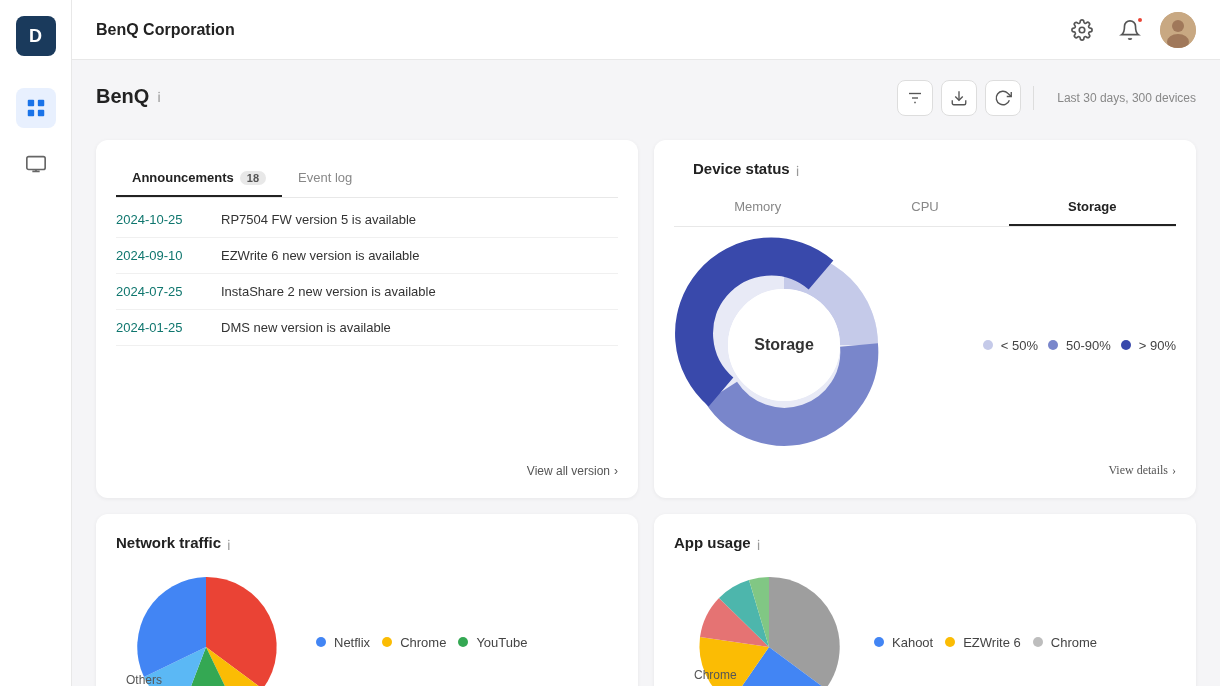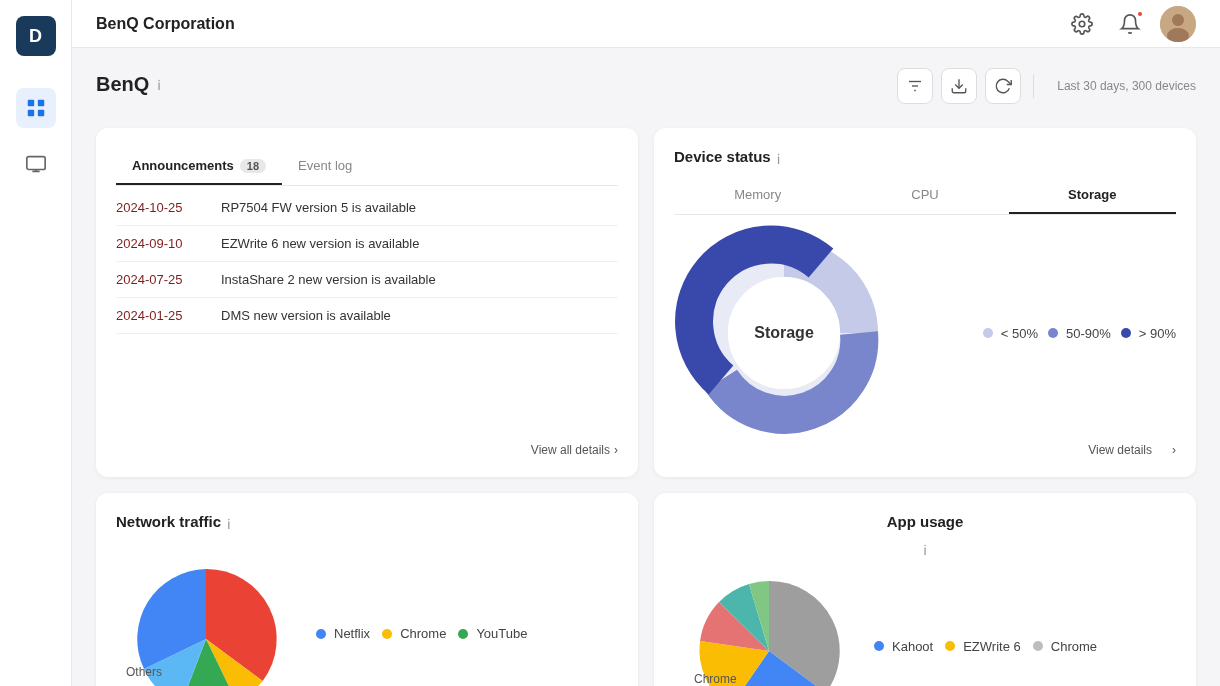--- a/index.html
+++ b/index.html
@@ -38,21 +38,21 @@
     .sidebar-item svg { width: 22px; height: 22px; }
 
     
     .main-area {
       flex: 1;
       display: flex;
       flex-direction: column;
       overflow: hidden;
     }
     .topbar {
-      height: 48px;
+      height: 60px;
       background: #fff;
       display: flex;
       align-items: center;
       padding: 0 24px;
       border-bottom: 1px solid #e8e8e8;
       gap: 12px;
     }
     .topbar-title {
       font-size: 16px; font-weight: 600; color: #222;
       flex: 1;
@@ -136,21 +136,21 @@
       font-size: 11px; font-weight: 600;
       border-radius: 10px; padding: 1px 7px;
     }
     .announcement-list { display: flex; flex-direction: column; flex: 1; overflow: hidden; }
     .announcement-item {
       display: flex; align-items: center; gap: 20px;
       padding: 10px 0;
       border-bottom: 1px solid #f0f0f0;
       font-size: 13px;
     }
-    .ann-date { color: #7f1d1d; white-space: nowrap; min-width: 85px; }
+    .ann-date { color: #0f766e; white-space: nowrap; min-width: 85px; }
     .ann-text { color: #333; }
     .view-all {
       margin-top: 12px; font-size: 12px; color: #555;
       display: flex; align-items: center; gap: 4px;
       cursor: pointer;
       align-self: flex-end;
     }
 
     
     .device-tabs { display: flex; border-bottom: 1px solid #e8e8e8; margin-bottom: 8px; }
@@ -187,22 +187,22 @@
     }
     .bottom-chart-row { display: flex; align-items: center; gap: 20px; flex: 1; }
     .pie-wrap { position: relative; width: 180px; height: 150px; flex-shrink: 0; }
     .pie-label {
       position: absolute; font-size: 12px; color: #555; font-weight: 500;
     }
 
     
     .view-details {
       font-size: 12px; color: #555;
-      display: flex; align-items: center; gap: 20px;
-      cursor: pointer; align-self: flex-end; 
+      display: flex; align-items: center; gap: 4px;
+      cursor: pointer; align-self: flex-end; margin-top: 8px; font-family: Liberation Serif, serif;
     }
   </style>
 </head>
 <body>
 
 <div class="sidebar">
   <div class="sidebar-logo">
     <span>D</span>
   </div>
   <div class="sidebar-nav">
@@ -307,27 +307,27 @@
             <div class="announcement-item">
               <span class="ann-date">2024-07-25</span>
               <span class="ann-text">InstaShare 2 new version is available</span>
             </div>
             <div class="announcement-item">
               <span class="ann-date">2024-01-25</span>
               <span class="ann-text">DMS new version is available</span>
             </div>
           </div>
         <div class="view-all">
-          <span>View all details</span>
+          <span>View all version</span>
           <span>›</span>
         </div>
       </div>
 
       <div class="card" style="min-width:340px;">
-        <div style="display:flex;align-items:center;gap:6px;margin-bottom:8px;">
+        <div style="display:flex;align-items:center;gap:6px;margin-bottom:8px;margin-left:19px;">
           <span class="card-title">Device status</span>
           <span class="info-icon">ℹ</span>
         </div>
         <div class="device-tabs">
           <div class="device-tab">Memory</div>
           <div class="device-tab">CPU</div>
           <div class="device-tab active">Storage</div>
         </div>
         <div class="chart-area">
           <div class="donut-wrap">
@@ -408,21 +408,21 @@
               </div>
               <div class="legend-item">
                 <span class="legend-dot" style="background:#34a853"></span>
                 <span>YouTube</span>
               </div>
             </div>
         </div>
       </div>
 
       <div class="bottom-card">
-        <div style="display:flex;align-items:center;gap:6px;margin-bottom:12px;flex-direction:column;">
+        <div style="display:flex;align-items:center;gap:6px;margin-bottom:12px;">
           <span class="card-title">App usage</span>
           <span class="info-icon">ℹ</span>
         </div>
         <div class="bottom-chart-row">
           <div class="pie-wrap">
             <svg width="200" height="160" viewBox="0 0 200 160">
               <g transform="translate(95,80)">
 
                 <path d="M0,0 L0,-70 A70,70 0 0,1 56.7,42" fill="#9e9e9e"></path>
 

